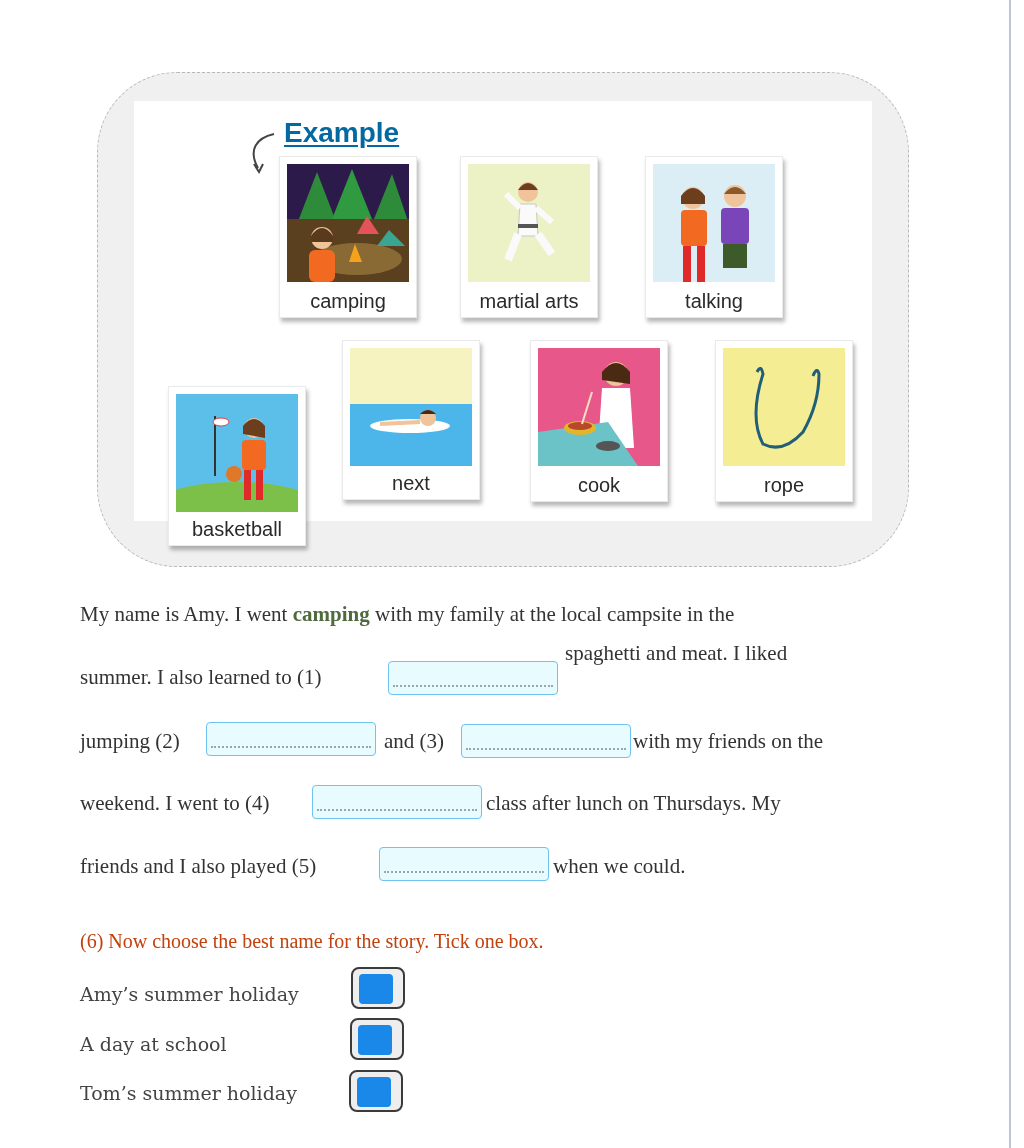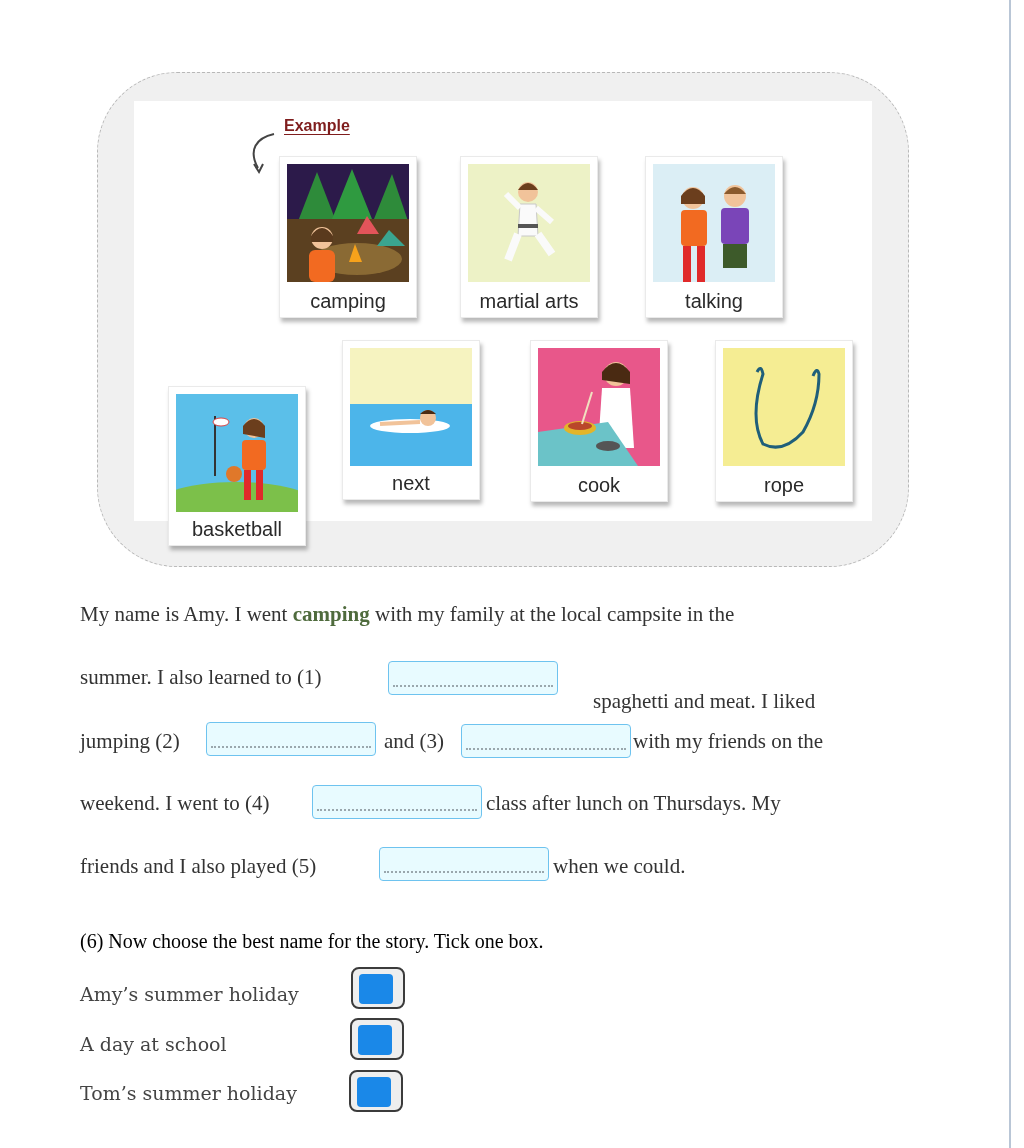--- a/index.html
+++ b/index.html
@@ -15,21 +15,21 @@
   .title span { text-decoration:underline; text-decoration-thickness:2px; text-underline-offset:3px; }
 
   .outer-box {
     position:absolute; left:97px; top:72px; width:810px; height:493px;
     background:#f0f0f0; border:1px dashed #b8b8b8; border-radius:80px;
   }
   .inner-box { position:absolute; left:134px; top:101px; width:738px; height:420px; background:#ffffff; }
 
   .example-label {
     position:absolute; left:284px; top:117px; font-family:"Liberation Sans", sans-serif;
-    font-weight:bold; font-size:16px; color:#7f1d1d; text-decoration:underline; text-underline-offset:3px;
+    font-weight:bold; font-size:28px; color:#0369a1; text-decoration:underline; text-underline-offset:3px;
   }
   .example-arrow { position:absolute; left:244px; top:124px; width:44px; height:56px; }
 
   .card {
     position:absolute; background:#ffffff;
     box-shadow: 2px 4px 4px rgba(0,0,0,0.28);
     border:1px solid #eaeaea;
   }
   .card .pic { position:absolute; left:7px; top:7px; right:7px; overflow:hidden; }
   .card .label {
@@ -40,21 +40,21 @@
   .story { position:absolute; left:80px; font-family:"Liberation Serif", serif; font-size:21px; color:#333; white-space:nowrap; }
   .story b { color:#4f6b3d; }
   .blank {
     position:absolute; height:34px; background:#e8fbff; border:1.5px solid #6ec3ef; border-radius:4px;
     box-sizing:border-box;
   }
   .blank::after {
     content:""; position:absolute; left:4px; right:4px; bottom:7px; border-bottom:2px dotted #9aa7ad;
   }
 
-  .q6 { position:absolute; left:80px; top:930px; font-family:"Liberation Serif", serif; font-size:20px; color:#000000; }
+  .q6 { position:absolute; left:80px; top:930px; font-family:"Liberation Serif", serif; font-size:20px; color:#c2410c; }
   .option-label { position:absolute; left:80px; font-family:"DejaVu Serif", serif; font-size:19px; color:#444; }
   .tick-box {
     position:absolute; width:54px; height:42px; box-sizing:border-box;
     border:2.5px solid #3b3b3b; border-radius:8px; background:#eeeeee;
   }
   .tick-box .fill { position:absolute; left:6px; top:5px; width:34px; height:30px; background:#1a88e8; border-radius:4px; }
 </style>
 </head>
 <body>
 
@@ -184,21 +184,21 @@
   </div>
   <div class="label">rope</div>
 </div>
 
 <div class="story" style="top:602px;">
   <span>My name is Amy. I went </span><b>camping</b><span> with my family at the local campsite in the</span>
 </div>
 
 <div class="story" style="top:665px;">summer. I also learned to (1)</div>
 <div class="blank" style="left:388px; top:661px; width:170px;"></div>
-<div class="story" style="left:565px; top:689px;margin-left:28px;">spaghetti and meat. I liked</div>
+<div class="story" style="left:565px; top:641px;">spaghetti and meat. I liked</div>
 
 <div class="story" style="top:729px;">jumping (2)</div>
 <div class="blank" style="left:206px; top:722px; width:170px;"></div>
 <div class="story" style="left:384px; top:729px;">and (3)</div>
 <div class="blank" style="left:461px; top:724px; width:170px;"></div>
 <div class="story" style="left:633px; top:729px;">with my friends on the</div>
 
 <div class="story" style="top:791px;">weekend. I went to (4)</div>
 <div class="blank" style="left:312px; top:785px; width:170px;"></div>
 <div class="story" style="left:486px; top:791px;">class after lunch on Thursdays. My</div>

